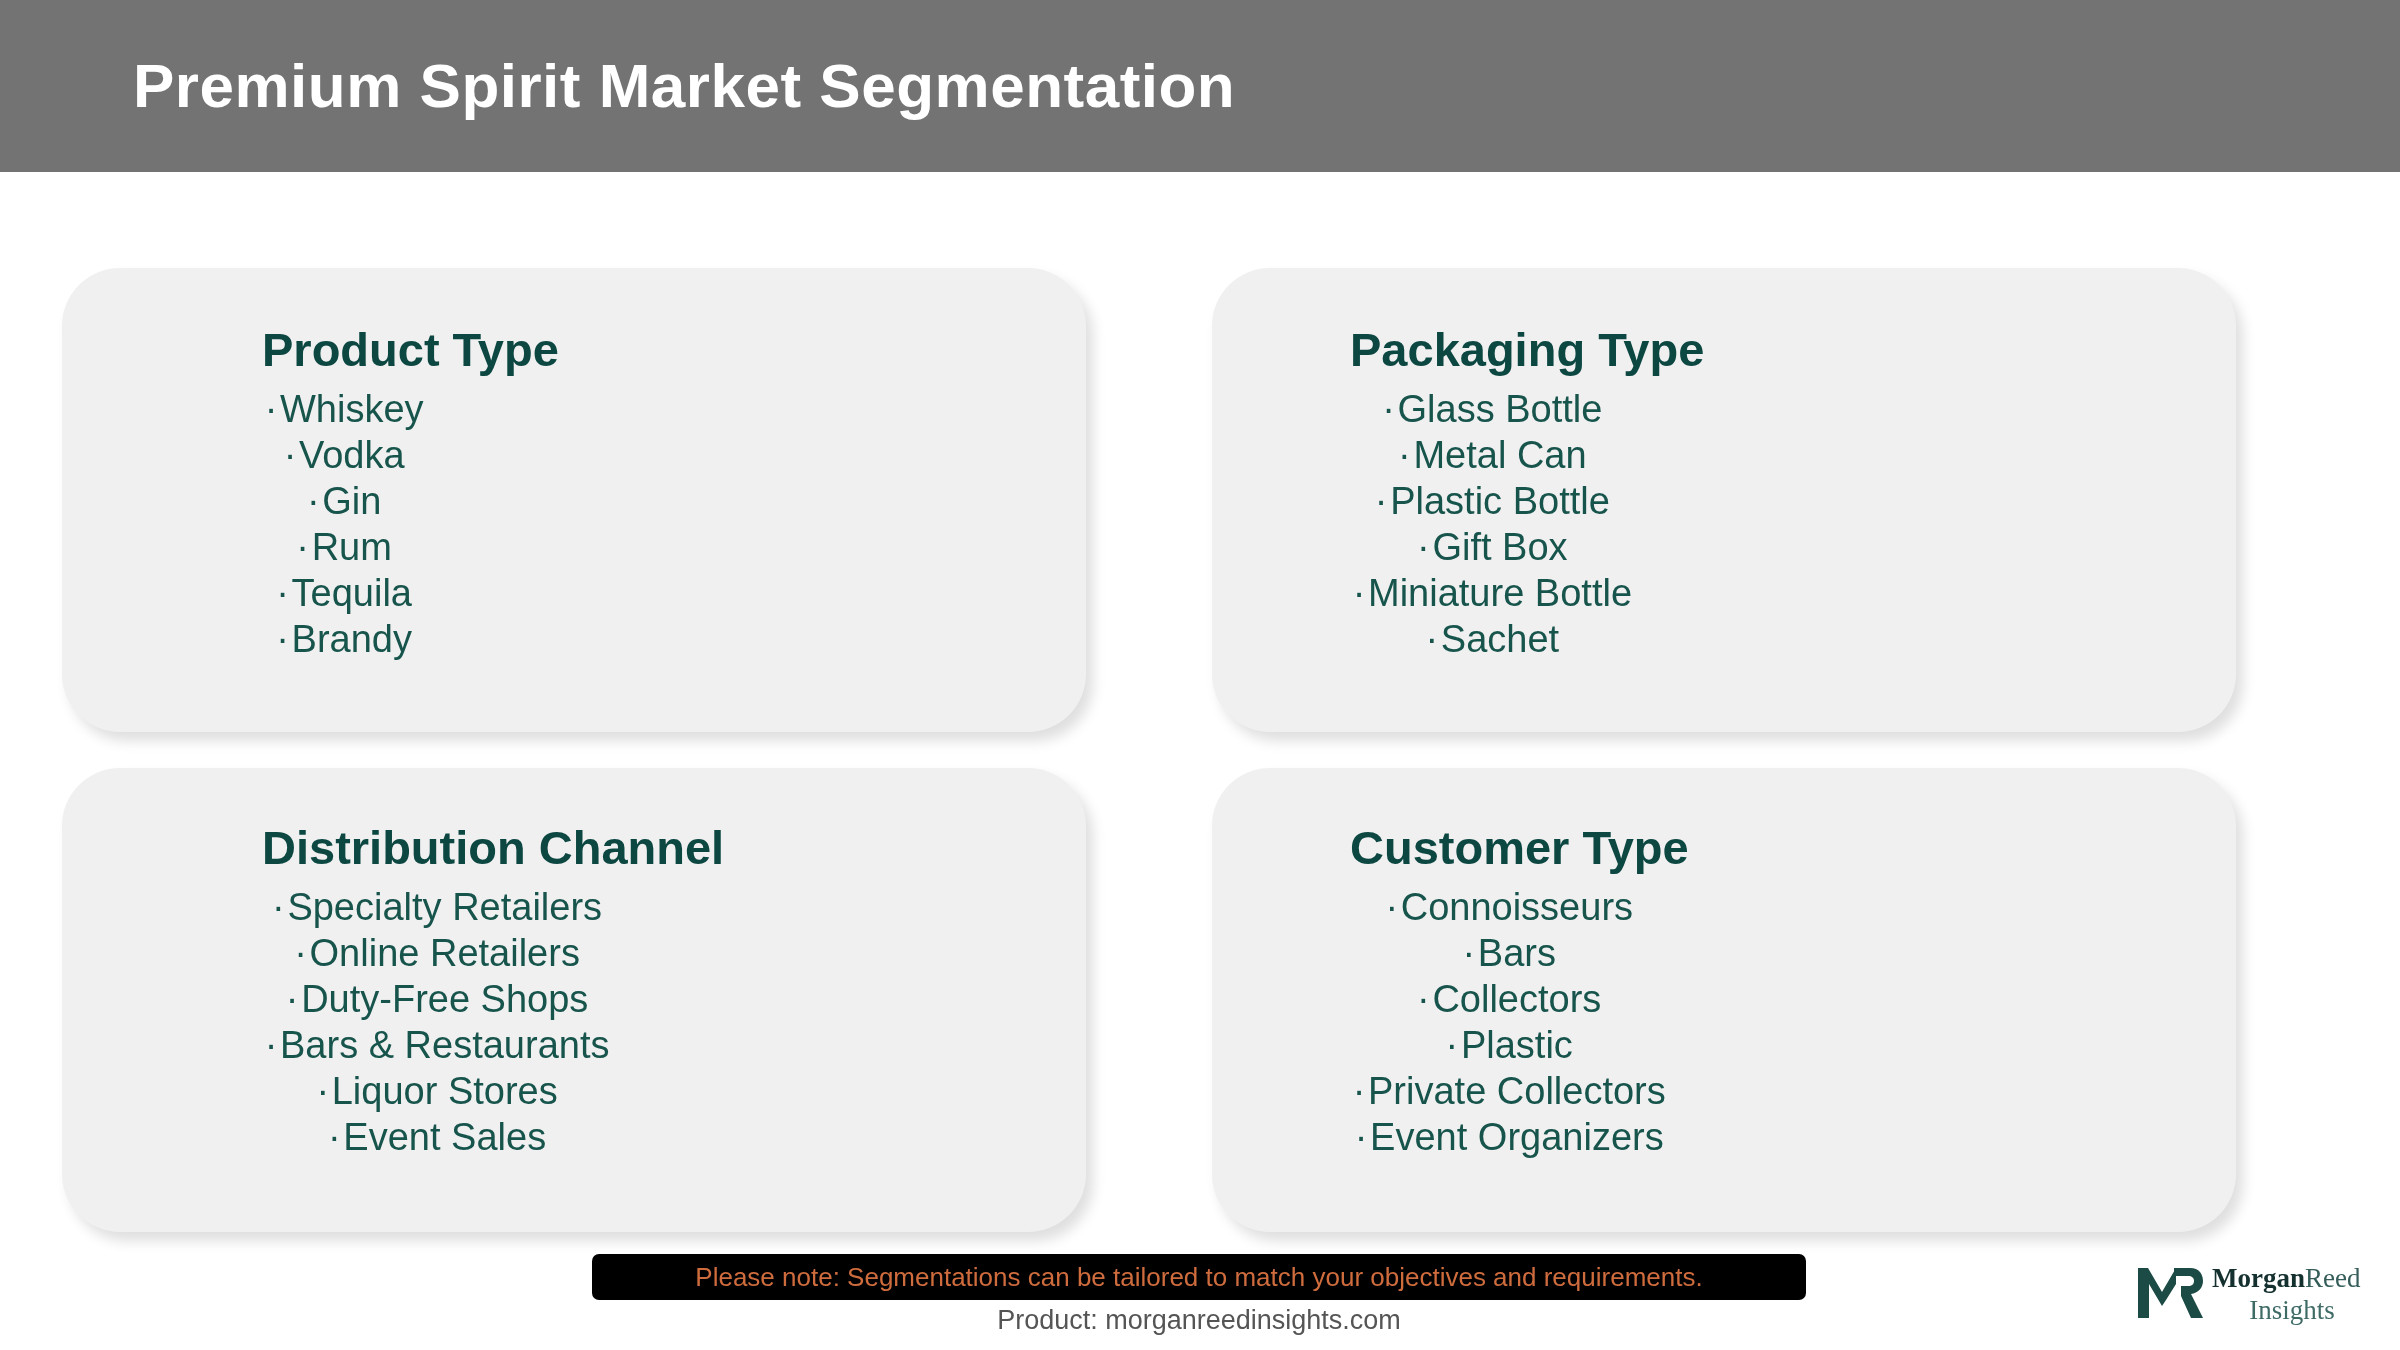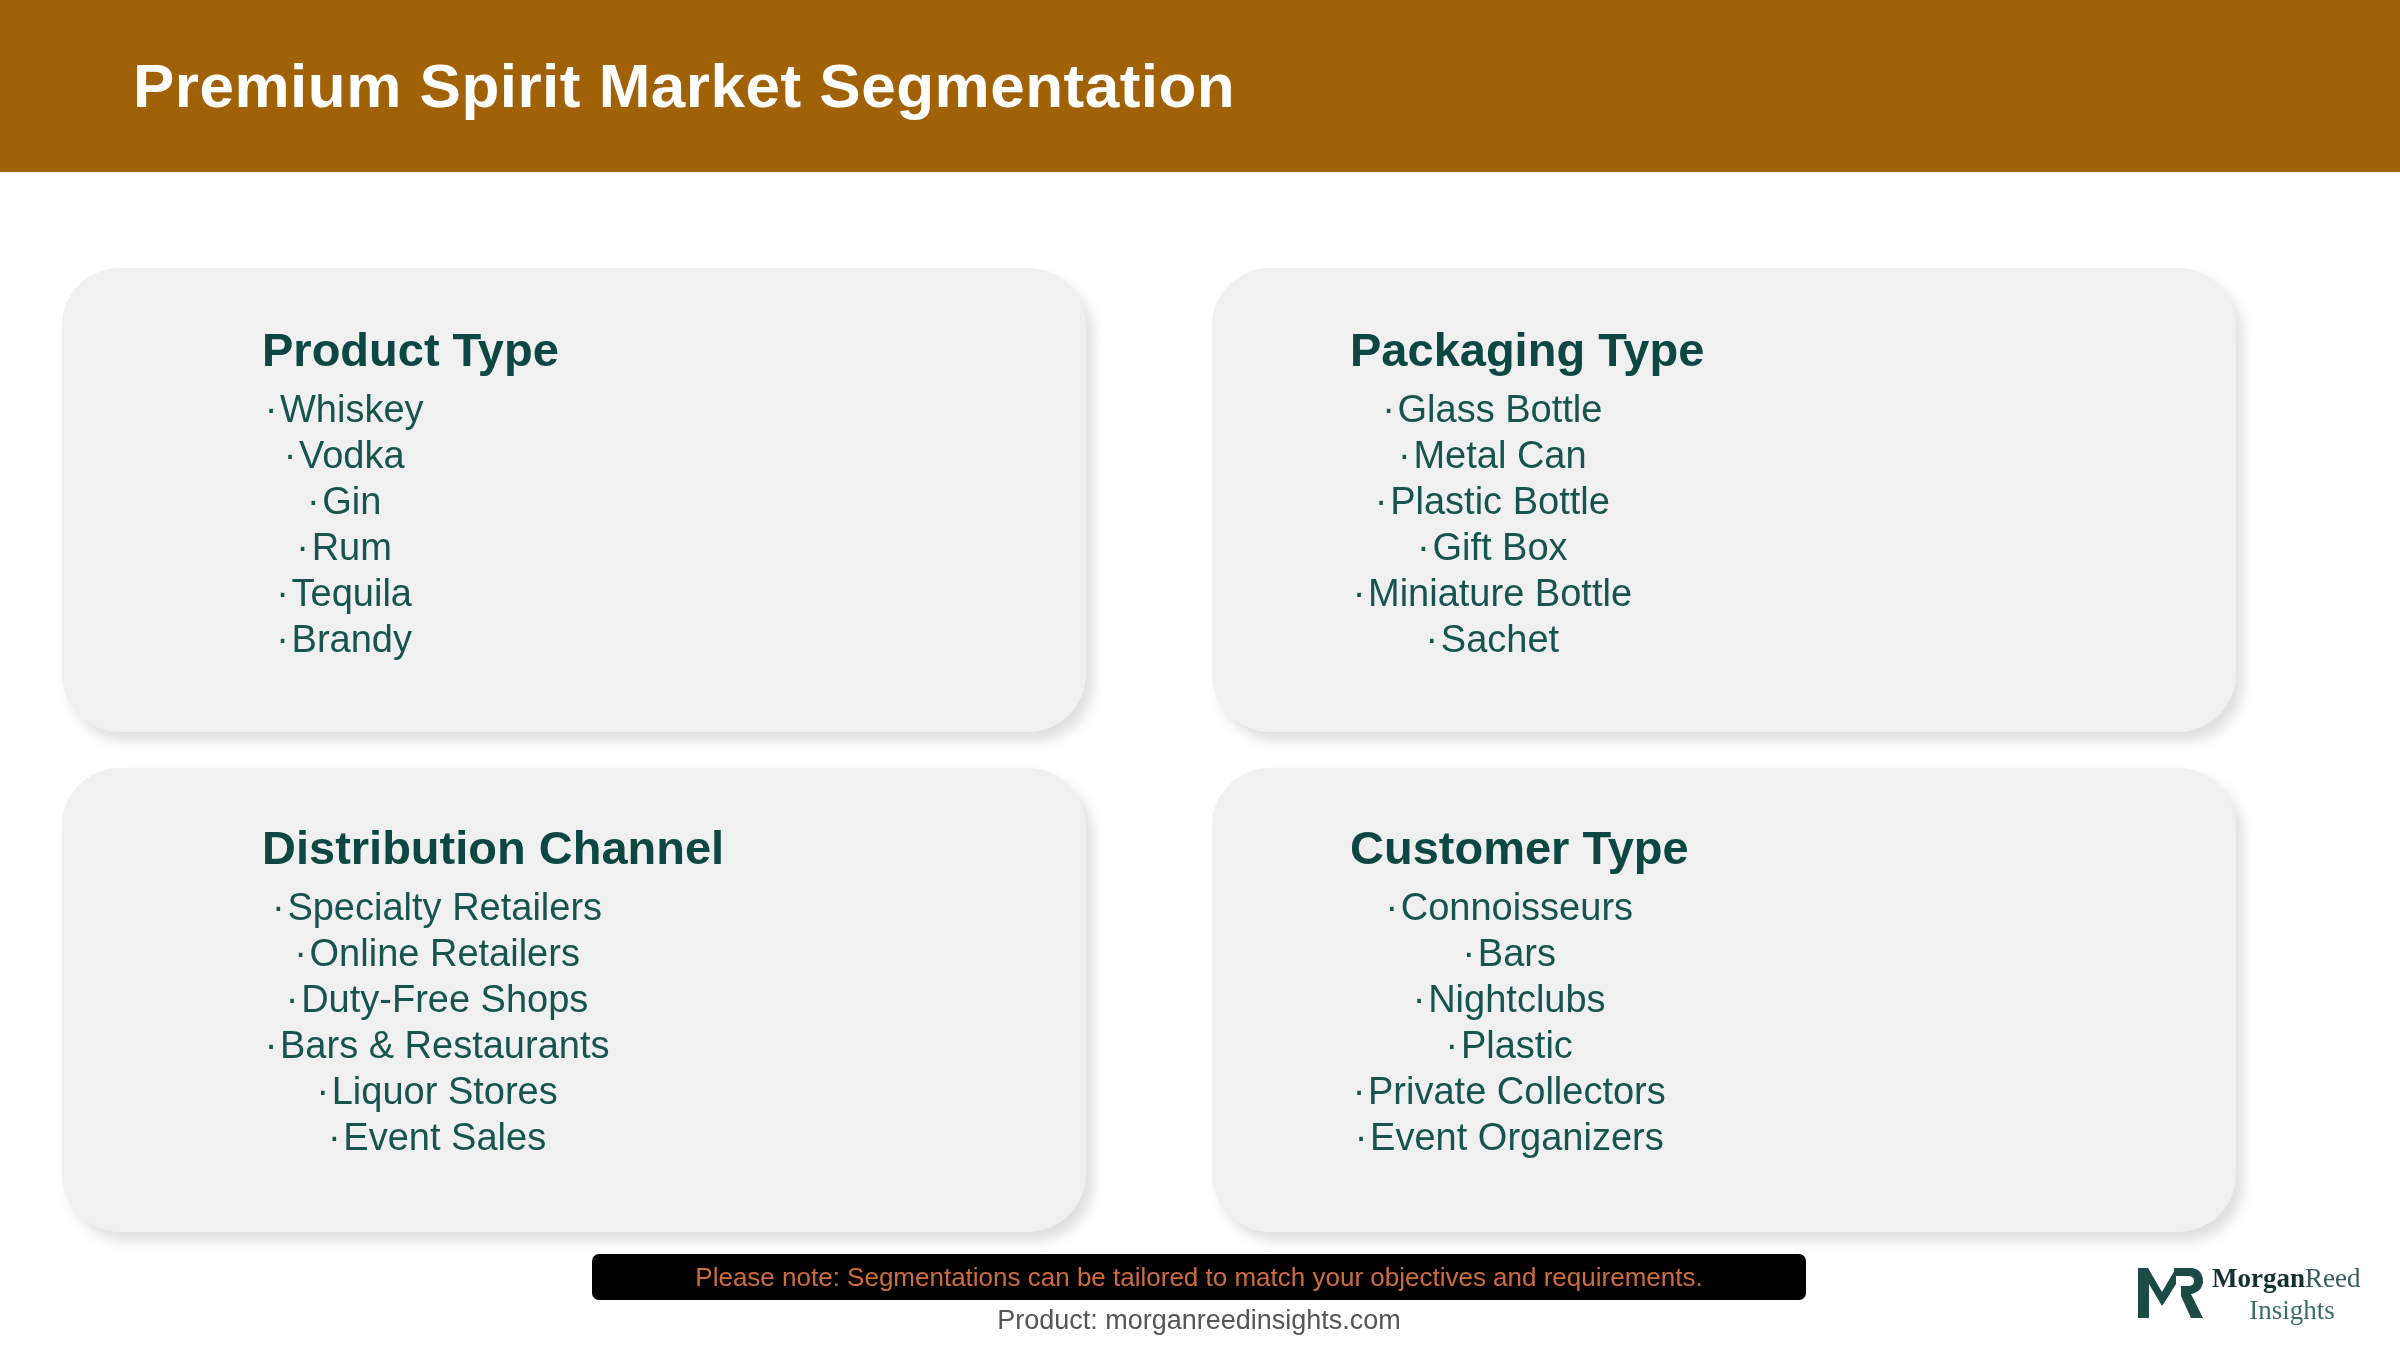--- a/index.html
+++ b/index.html
@@ -15,21 +15,21 @@
     position: relative;
   }
 
   
   .header-bar {
     position: absolute;
     left: 0;
     top: 0;
     width: 2400px;
     height: 172px;
-    background: #a16207;
+    background: #737373;
     box-sizing: border-box;
   }
   .header-title {
     position: absolute;
     left: 133px;
     top: 36px;
     font-size: 62px;
     font-weight: bold;
     color: #ffffff;
     letter-spacing: 0.5px;
@@ -231,21 +231,21 @@
       </ul>
     </div>
   </div>
 
   <div class="card card-3">
     <div class="card-inner">
       <div class="card-title">Customer Type</div>
       <ul class="card-list">
         <li><span class="bullet">·</span><span>Connoisseurs</span></li>
         <li><span class="bullet">·</span><span>Bars</span></li>
-        <li><span class="bullet">·</span><span>Nightclubs</span></li>
+        <li><span class="bullet">·</span><span>Collectors</span></li>
         <li><span class="bullet">·</span><span>Plastic</span></li>
         <li><span class="bullet">·</span><span>Private Collectors</span></li>
         <li><span class="bullet">·</span><span>Event Organizers</span></li>
       </ul>
     </div>
   </div>
 
 </div>
 
 <div class="note-box">

